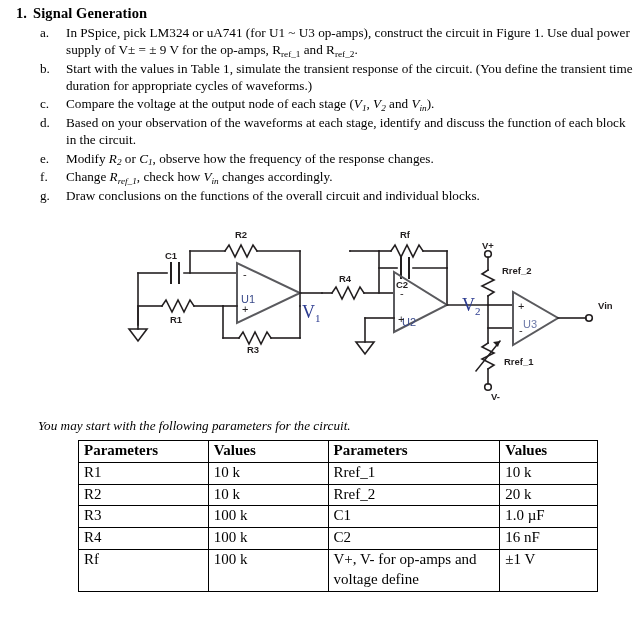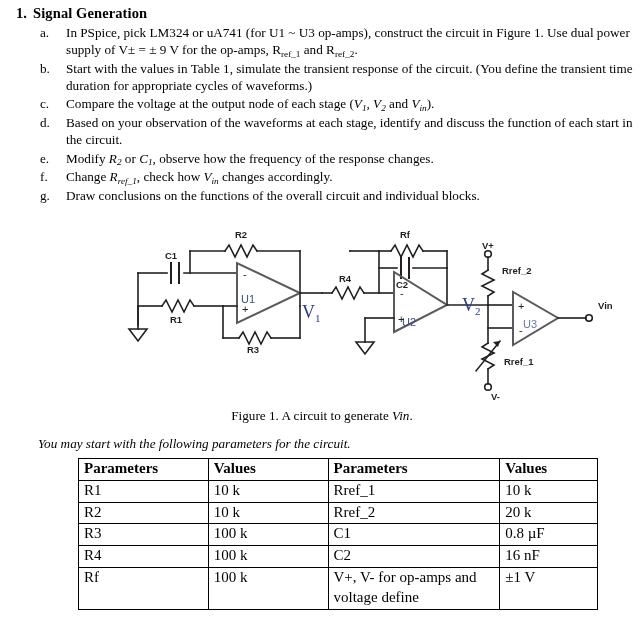--- a/index.html
+++ b/index.html
@@ -116,21 +116,21 @@
       <span class="txt">Start with the values in Table 1, simulate the transient response of the circuit. (You define the transient time duration for appropriate cycles of waveforms.)</span>
     </li>
 
     <li>
       <span class="marker">c.</span>
       <span class="txt">Compare the voltage at the output node of each stage (<i class="it">V</i><sub class="sbi">1</sub>, <i class="it">V</i><sub class="sbi">2</sub> and <i class="it">V<sub class="sbi">in</sub></i>).</span>
     </li>
 
     <li>
       <span class="marker">d.</span>
-      <span class="txt">Based on your observation of the waveforms at each stage, identify and discuss the function of each start in the circuit.</span>
+      <span class="txt">Based on your observation of the waveforms at each stage, identify and discuss the function of each block in the circuit.</span>
     </li>
 
     <li>
       <span class="marker">e.</span>
       <span class="txt">Modify <i class="it">R</i><sub class="sbi">2</sub> or <i class="it">C</i><sub class="sbi">1</sub>, observe how the frequency of the response changes.</span>
     </li>
 
     <li>
       <span class="marker">f.</span>
       <span class="txt">Change <i class="it">R<sub class="sbi">ref_1</sub></i>, check how <i class="it">V<sub class="sbi">in</sub></i> changes accordingly.</span>
@@ -263,23 +263,20 @@
         <text x="509" y="124">-</text>
       </g>
 
       <g font-family="Liberation Serif, serif" fill="#2b3a8f">
         <text x="292" y="108" font-size="18">V<tspan font-size="11" dy="4">1</tspan></text>
         <text x="452" y="101" font-size="18">V<tspan font-size="11" dy="4">2</tspan></text>
       </g>
     </svg>
   </div>
 
-  <div class="fig-caption">
-    <span>Figure 1. A circuit to generate </span><i class="it">Vin</i><span>.</span>
-  </div>
 
   <div class="lead-in">You may start with the following parameters for the circuit.</div>
 
   <table class="params">
     <colgroup>
         <col class="c1">
         <col class="c2">
         <col class="c3">
         <col class="c4">
       </colgroup>
@@ -301,21 +298,21 @@
       <tr>
         <td>R2</td>
         <td>10 k</td>
         <td>Rref_2</td>
         <td>20 k</td>
       </tr>
       <tr>
         <td>R3</td>
         <td>100 k</td>
         <td>C1</td>
-        <td>0.8 µF</td>
+        <td>1.0 µF</td>
       </tr>
       <tr>
         <td>R4</td>
         <td>100 k</td>
         <td>C2</td>
         <td>16 nF</td>
       </tr>
       <tr>
         <td>Rf</td>
         <td>100 k</td>

